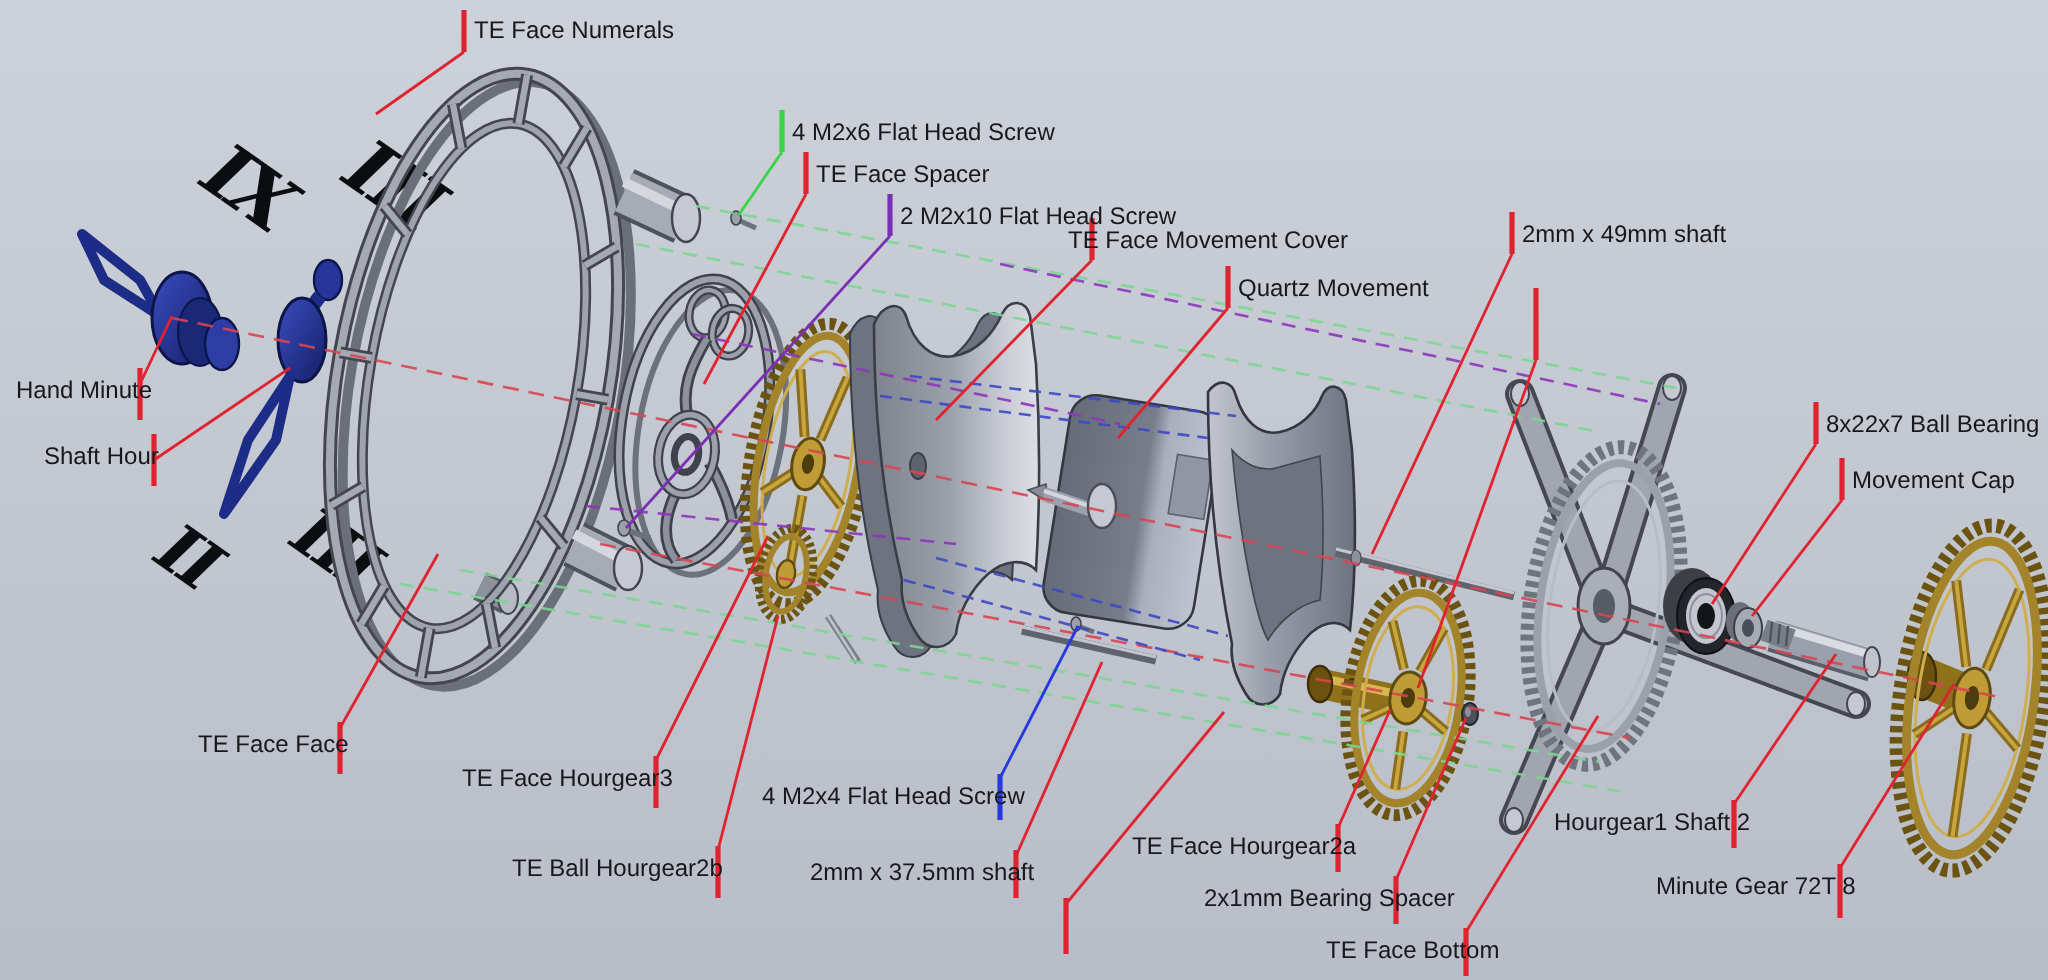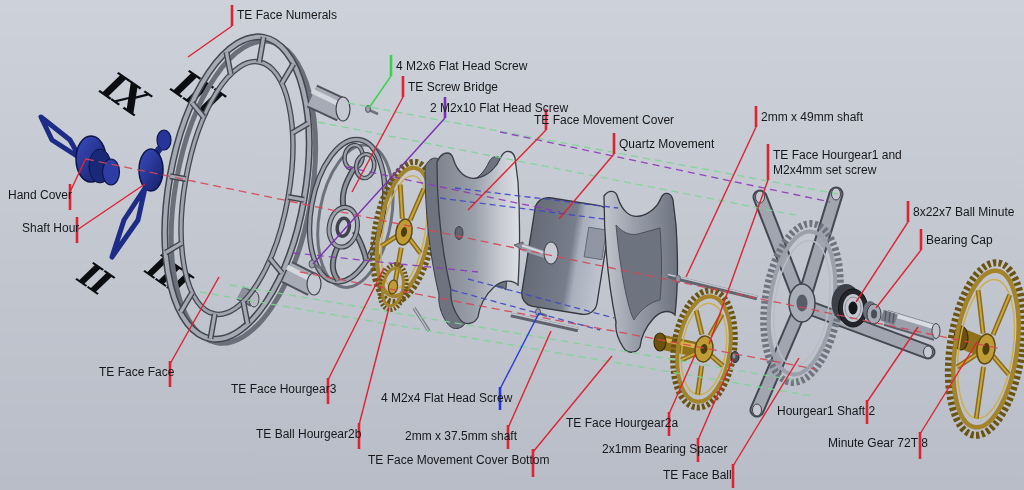--- a/index.html
+++ b/index.html
@@ -368,35 +368,32 @@
         </g>
     <g>
           <line class="tick lr" x1="920" y1="432" x2="920" y2="459"></line>
           <line class="leader lr" x1="920" y1="434" x2="977" y2="342"></line>
         </g>
   </g>
 </svg>
 
 <div class="label" style="left:237px;top:8px">TE Face Numerals</div>
 <div class="label" style="left:396px;top:59px">4 M2x6 Flat Head Screw</div>
-<div class="label" style="left:408px;top:80px">TE Screw Bridge</div>
-<div class="label" style="left:430px;top:101px">2 M2x10 Flat Head Screw</div>
+<div class="label" style="left:408px;top:80px">TE Face Spacer</div>
+<div class="label" style="left:450px;top:101px">2 M2x10 Flat Head Screw</div>
 <div class="label" style="left:534px;top:113px">TE Face Movement Cover</div>
 <div class="label" style="left:619px;top:137px">Quartz Movement</div>
 <div class="label" style="left:761px;top:110px">2mm x 49mm shaft</div>
-<div class="label" style="left:773px;top:148px">TE Face Hourgear1 and
-M2x4mm set screw</div>
-<div class="label" style="left:913px;top:205px">8x22x7 Ball Minute</div>
-<div class="label" style="left:926px;top:233px">Bearing Cap</div>
-<div class="label" style="left:8px;top:188px">Hand Cover</div>
+<div class="label" style="left:913px;top:205px">8x22x7 Ball Bearing</div>
+<div class="label" style="left:926px;top:233px">Movement Cap</div>
+<div class="label" style="left:8px;top:188px">Hand Minute</div>
 <div class="label" style="left:22px;top:221px">Shaft Hour</div>
 <div class="label" style="left:99px;top:365px">TE Face Face</div>
 <div class="label" style="left:231px;top:382px">TE Face Hourgear3</div>
 <div class="label" style="left:256px;top:427px">TE Ball Hourgear2b</div>
 <div class="label" style="left:381px;top:391px">4 M2x4 Flat Head Screw</div>
 <div class="label" style="left:405px;top:429px">2mm x 37.5mm shaft</div>
-<div class="label" style="left:368px;top:453px">TE Face Movement Cover Bottom</div>
 <div class="label" style="left:566px;top:416px">TE Face Hourgear2a</div>
 <div class="label" style="left:602px;top:442px">2x1mm Bearing Spacer</div>
-<div class="label" style="left:663px;top:468px">TE Face Ball</div>
+<div class="label" style="left:663px;top:468px">TE Face Bottom</div>
 <div class="label" style="left:777px;top:404px">Hourgear1 Shaft 2</div>
 <div class="label" style="left:828px;top:436px">Minute Gear 72T 8</div>
 </div>
 
 </body></html>

